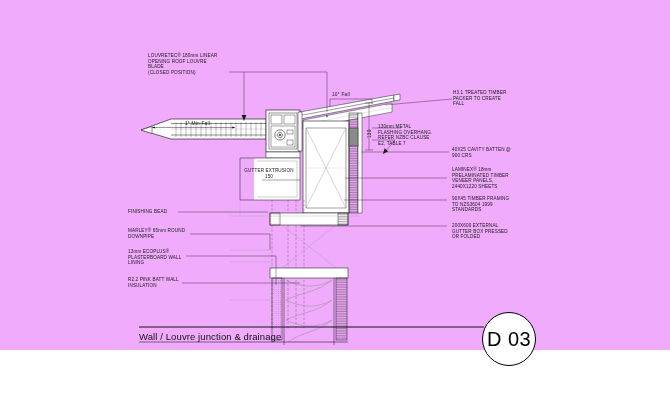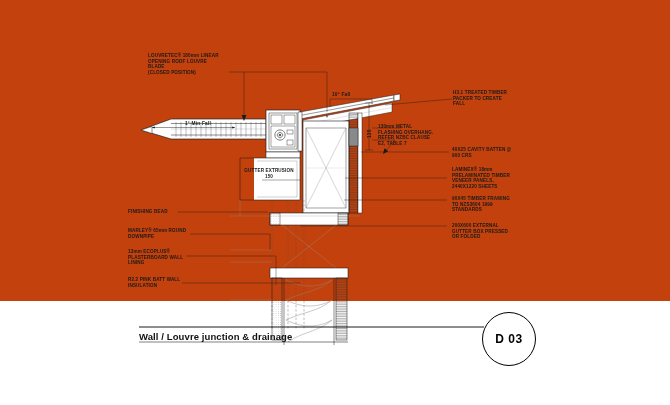--- a/index.html
+++ b/index.html
@@ -12,23 +12,22 @@
     height: 405px;
     position: relative;
     overflow: hidden;
     font-family: "Liberation Sans", sans-serif;
     color: #000000;
   }
   #sheet {
     position: absolute;
     left: 0; top: 0;
     width: 670px;
-    height: 301px;
-    background: #c2410c;
-    font-weight: bold;
+    height: 350px;
+    background: #f0abfc;
   }
   .anno {
     position: absolute;
     font-family: "Liberation Sans", sans-serif;
     font-size: 4.6px;
     line-height: 5.6px;
     letter-spacing: 0.15px;
     color: #1a1a1a;
     white-space: pre-line;
     text-transform: none;
@@ -59,21 +58,21 @@
     left: 482px;
     top: 312px;
     width: 54px;
     height: 54px;
     border: 1.4px solid #000;
     border-radius: 50%;
     box-sizing: border-box;
     display: flex;
     align-items: center;
     justify-content: center;
-    font-size: 12px;
+    font-size: 20px;
     letter-spacing: 0.5px;
     color: #000;
     background: #fff;
   }
   svg { position: absolute; left: 0; top: 0; }
 </style>
 </head>
 <body>
 
 <div id="sheet">

